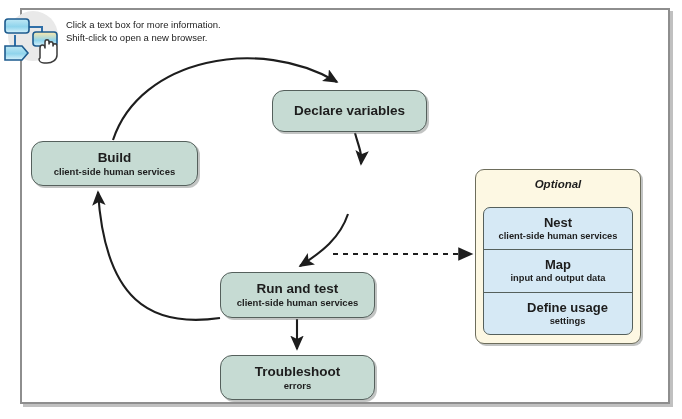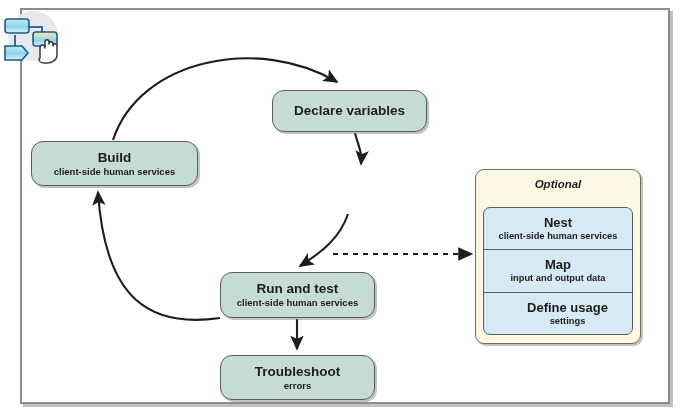--- a/index.html
+++ b/index.html
@@ -183,20 +183,24 @@
       </defs>
       <path d="M13 27 L13 42" stroke="#2f6fa8" stroke-width="2" fill="none"></path>
       <path d="M26 19 L40 19 L40 29" stroke="#2f6fa8" stroke-width="2" fill="none"></path>
       <rect x="3" y="11" width="24" height="14" rx="3" fill="url(#gbox)" stroke="#1d5b8e" stroke-width="1.6"></rect>
       <path d="M3 38 L20 38 L26 45 L20 52 L3 52 Z" fill="url(#gbox)" stroke="#1d5b8e" stroke-width="1.6"></path>
       <rect x="31" y="24" width="24" height="14" rx="3" fill="url(#gbox2)" stroke="#1d5b8e" stroke-width="1.6"></rect>
       <path d="M38 50 L38 40 C38 36 43 36 43 40 L43 34 C43 31 47 31 47 34 L47 36 C47 33 51 33 51 36 L51 38 C51 35 55 35 55 38 L55 47 C55 52 50 55 45 55 L42 55 C39 55 37 53 37 51 Z" fill="#ffffff" stroke="#3a3a3a" stroke-width="1.5" stroke-linejoin="round"></path>
     </svg>
   </div>
 
+  <div class="hint-block">
+    <div class="hint-line">Click a text box for more information.</div>
+    <div class="hint-line">Shift-click to open a new browser.</div>
+  </div>
 
   <svg class="arrows" viewBox="0 0 682 419">
     <defs>
       <marker id="ah" markerWidth="9" markerHeight="9" refX="6.4" refY="3.2" orient="auto" markerUnits="strokeWidth">
         <path d="M0,0 L7.2,3.2 L0,6.4 L1.6,3.2 Z" fill="#1d1d1d"></path>
       </marker>
       <marker id="ahd" markerWidth="9" markerHeight="9" refX="5.6" refY="3.2" orient="auto" markerUnits="strokeWidth">
         <path d="M0,0 L7.2,3.2 L0,6.4 Z" fill="#1d1d1d"></path>
       </marker>
     </defs>

